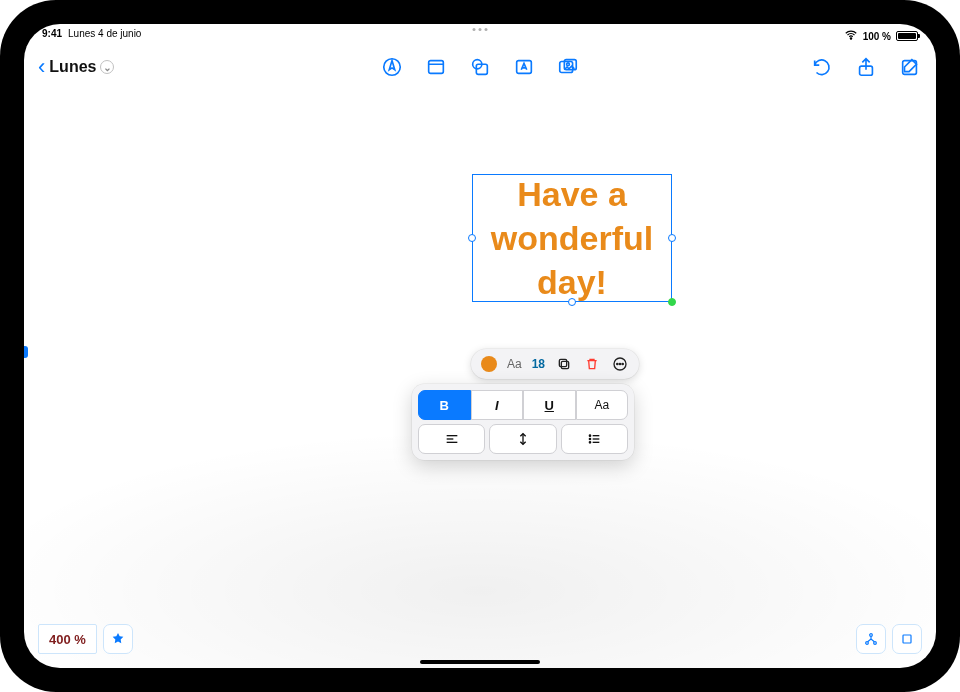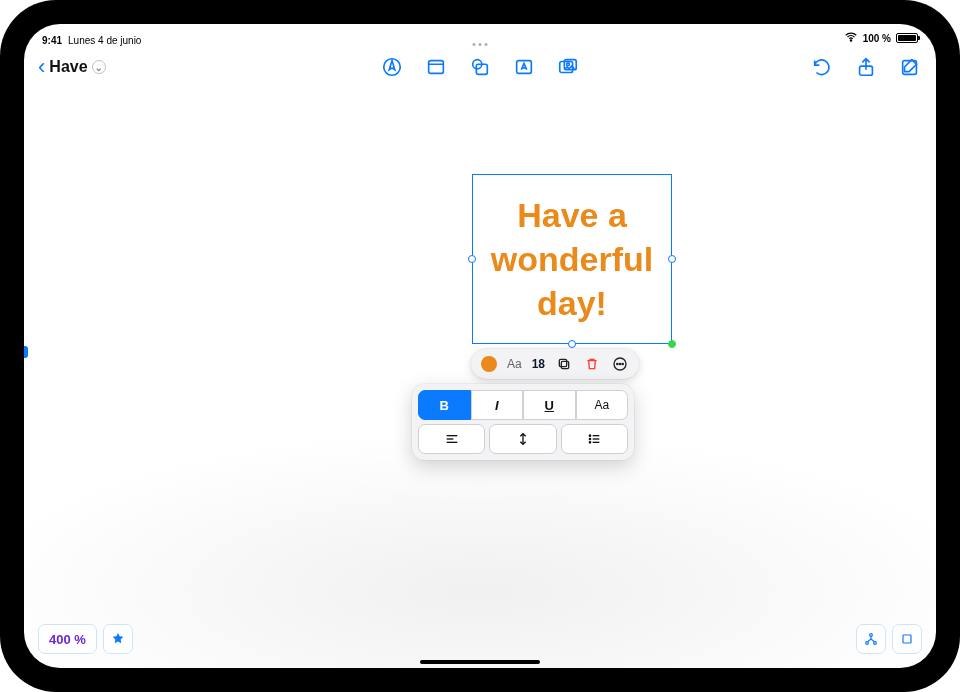--- a/index.html
+++ b/index.html
@@ -25,21 +25,21 @@
   overflow: hidden;
 }
 .shadow-bloom {
   position: absolute; left: 0; right: 0; bottom: 0; height: 60%;
   background: radial-gradient(ellipse 80% 60% at 50% 80%, rgba(0,0,0,0.06) 0%, rgba(0,0,0,0) 70%);
   pointer-events: none;
 }
 
 .status-bar {
   position: absolute; top: 4px; left: 0; right: 0;
-  height: 18px; display: flex; align-items: flex-end;
+  height: 18px; display: flex; align-items: flex-start;
   padding: 0 18px;
   font-size: 10px; font-weight: 600; color: #000;
 }
 .status-left { display: flex; gap: 6px; align-items: baseline; }
 .status-center { position:absolute; left:50%; transform:translateX(-50%); display:flex; gap:3px; }
 .status-dot { width:3px; height:3px; border-radius:50%; background:#b0b0b0; }
 .status-right { margin-left:auto; display:flex; gap:5px; align-items:center; }
 .battery { display:inline-block; width:22px; height:10px; border:1px solid #000; border-radius:2px; position:relative; }
 .battery::after { content:""; position:absolute; right:-3px; top:2px; width:2px; height:4px; background:#000; border-radius:0 1px 1px 0; }
 .battery-fill { position:absolute; inset:1px; background:#000; border-radius:1px; }
@@ -54,21 +54,21 @@
 .title-btn { display:flex; align-items:center; gap:4px; font-weight:700; font-size:16px; color:#111; }
 .title-chevron { font-size:10px; color:#888; border:1px solid #c0c0c0; border-radius:50%; width:14px; height:14px; display:flex; align-items:center; justify-content:center; }
 .tb-center { position:absolute; left:50%; transform:translateX(-50%); display:flex; gap:20px; }
 .tb-right { margin-left:auto; display:flex; gap:20px; }
 .icon { width:24px; height:24px; display:flex; align-items:center; justify-content:center; color:#0a7aff; }
 .icon svg { width:22px; height:22px; }
 
 
 .canvas { position:absolute; inset:60px 0 0 0; }
 .text-box {
-  position:absolute; left:448px; top:90px; width:200px; height:170px;
+  position:absolute; left:448px; top:90px; width:200px; height:128px;
   border:1.5px solid #0a7aff; background:#fff;
   display:flex; align-items:center; justify-content:center;
 }
 .text-box .text {
   font-size:34px; font-weight:800; text-align:center; line-height:1.3;
   color:#e98a1a;
   font-family: "Arial Narrow", "Helvetica Neue Condensed", sans-serif;
   font-stretch: condensed;
 }
 .handle { position:absolute; width:8px; height:8px; background:#fff; border:1.5px solid #0a7aff; border-radius:50%; }
@@ -79,21 +79,21 @@
 
 
 .popover-row {
   position:absolute; left:447px; top:265px;
   height:30px; background:#f3f3f5; border-radius:15px;
   display:flex; align-items:center; gap:10px; padding:0 10px;
   box-shadow:0 2px 8px rgba(0,0,0,0.15), 0 0 0 0.5px rgba(0,0,0,0.08);
 }
 .color-dot { width:16px; height:16px; border-radius:50%; background:#e98a1a; }
 .pop-text { font-size:12px; color:#666; font-weight:500; }
-.pop-size { font-size:12px; color:#0f172a; font-weight:700; }
+.pop-size { font-size:12px; color:#0369a1; font-weight:700; }
 .pop-icon { width:18px; height:18px; display:flex; align-items:center; justify-content:center; color:#222; }
 .pop-icon.danger { color:#ff3b30; }
 
 
 .format-panel {
   position:absolute; left:388px; top:300px;
   width:222px; background:#f3f3f5; border-radius:12px;
   padding:6px; box-shadow:0 6px 20px rgba(0,0,0,0.18), 0 0 0 0.5px rgba(0,0,0,0.08);
 }
 .seg-row { display:flex; gap:0; margin-bottom:4px; }
@@ -103,21 +103,21 @@
 .seg:last-child { border-radius:0 7px 7px 0; }
 .seg.active { background:#0a7aff; color:#fff; border-color:#0a7aff; }
 .seg-row.icons .seg { font-size:15px; }
 .seg-row.three { gap:4px; }
 .seg-row.three .seg { border-radius:7px; }
 
 
 .bottom-left {
   position:absolute; left:14px; bottom:14px; display:flex; gap:6px; align-items:center;
 }
-.zoom-chip { height:30px; padding:0 10px; border:1.5px solid #cde5fb; border-radius:7px; background:#fff; color:#6d28d9; font-weight:700; font-size:13px; display:flex; align-items:center; }
+.zoom-chip { height:30px; padding:0 10px; border:1.5px solid #cde5fb; border-radius:2px; background:#fff; color:#7f1d1d; font-weight:700; font-size:13px; display:flex; align-items:center; }
 .cmd-chip { width:30px; height:30px; border:1.5px solid #cde5fb; border-radius:7px; background:#fff; color:#0a7aff; display:flex; align-items:center; justify-content:center; }
 .bottom-right { position:absolute; right:14px; bottom:14px; display:flex; gap:6px; }
 .br-chip { width:30px; height:30px; border:1.5px solid #cde5fb; border-radius:7px; background:#fff; color:#0a7aff; display:flex; align-items:center; justify-content:center; }
 .home-indicator { position:absolute; bottom:4px; left:50%; transform:translateX(-50%); width:120px; height:4px; background:#000; border-radius:4px; }
 .left-blue-tick { position:absolute; left:0; top:50%; width:4px; height:12px; background:#0a7aff; border-radius:0 3px 3px 0; }
 </style>
 </head>
 <body>
 
 <div class="device">
@@ -146,21 +146,21 @@
         <span class="battery">
             <span class="battery-fill"></span>
           </span>
       </div>
     </div>
 
     <div class="toolbar">
       <div class="tb-left">
         <span class="back-chevron">‹</span>
         <span class="title-btn">
-          <span>Have</span>
+          <span>Lunes</span>
           <span class="title-chevron">⌄</span>
         </span>
       </div>
       <div class="tb-center">
         <span class="icon">
             <svg viewBox="0 0 24 24" fill="none" stroke="currentColor" stroke-width="1.8">
               <circle cx="12" cy="12" r="9"></circle>
               <path d="M12 5 L15 15 L12 13 L9 15 Z"></path>
             </svg>
           </span>

